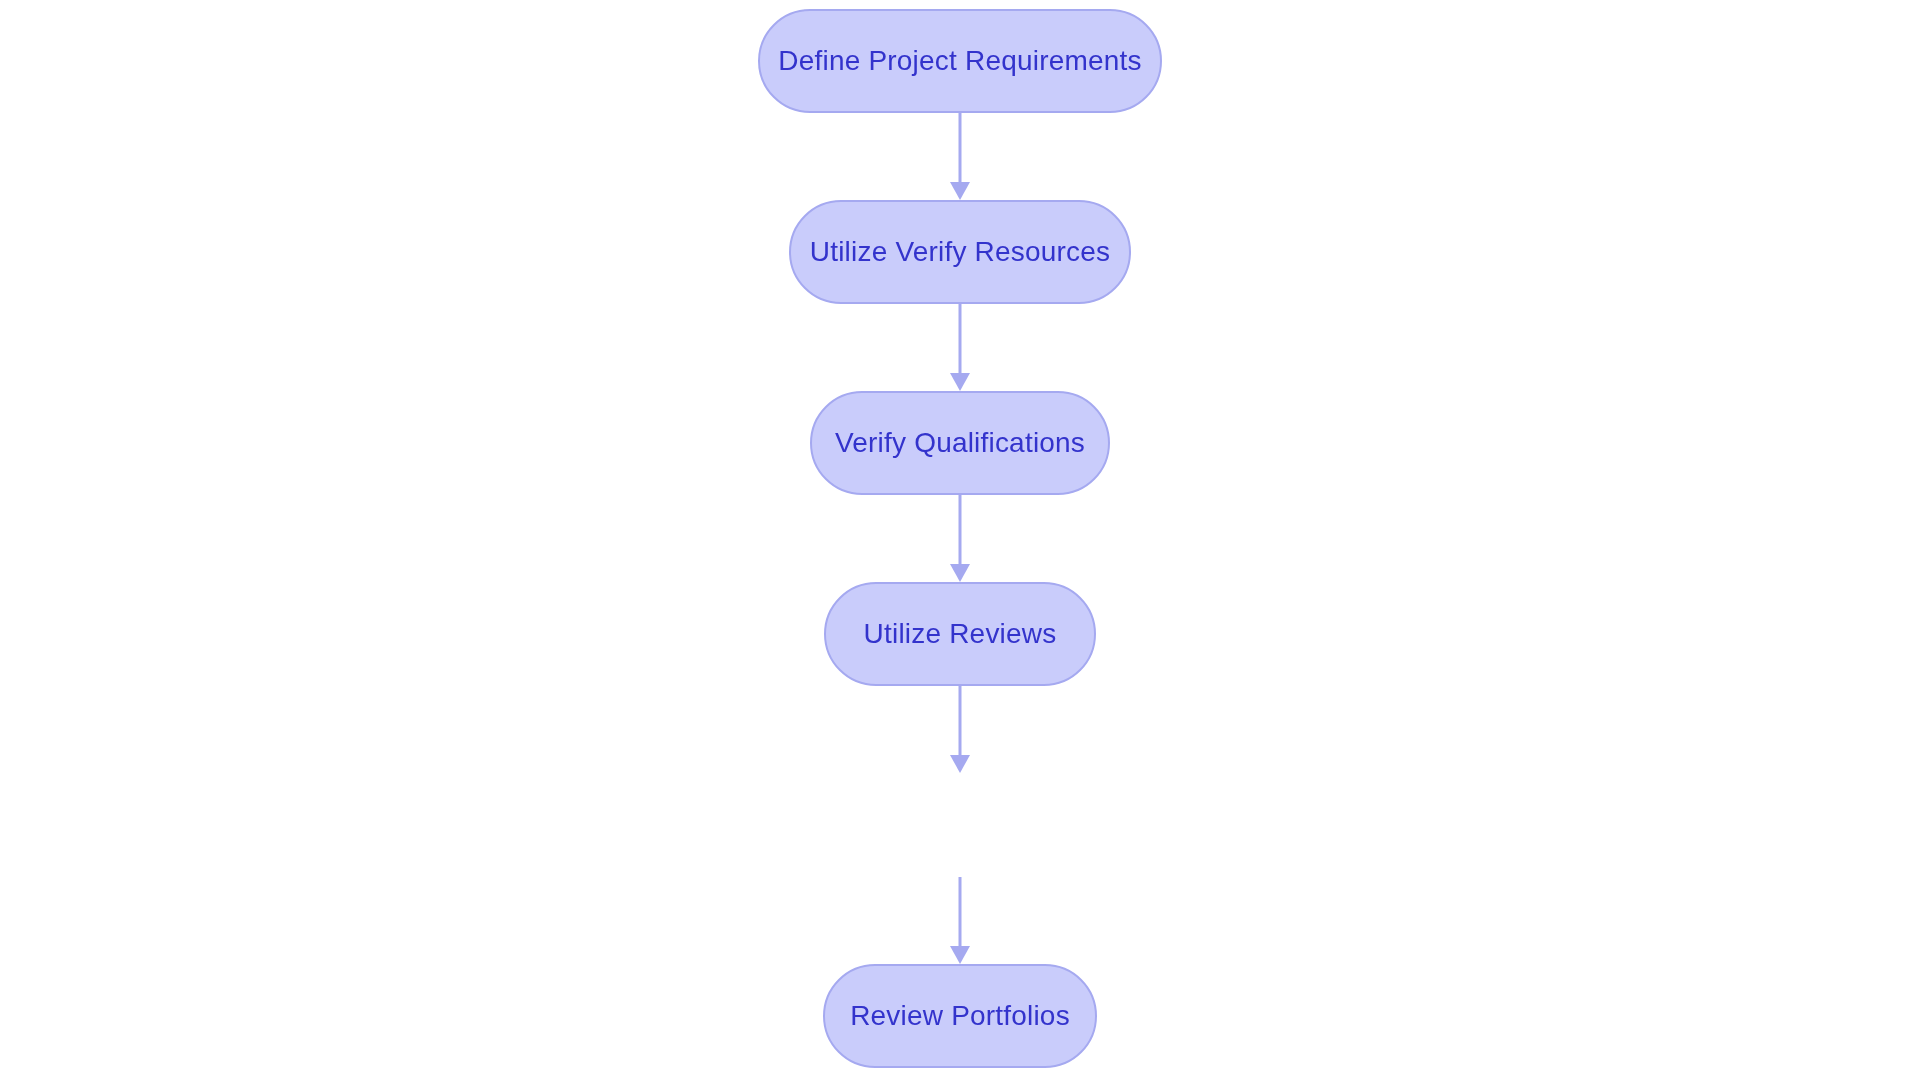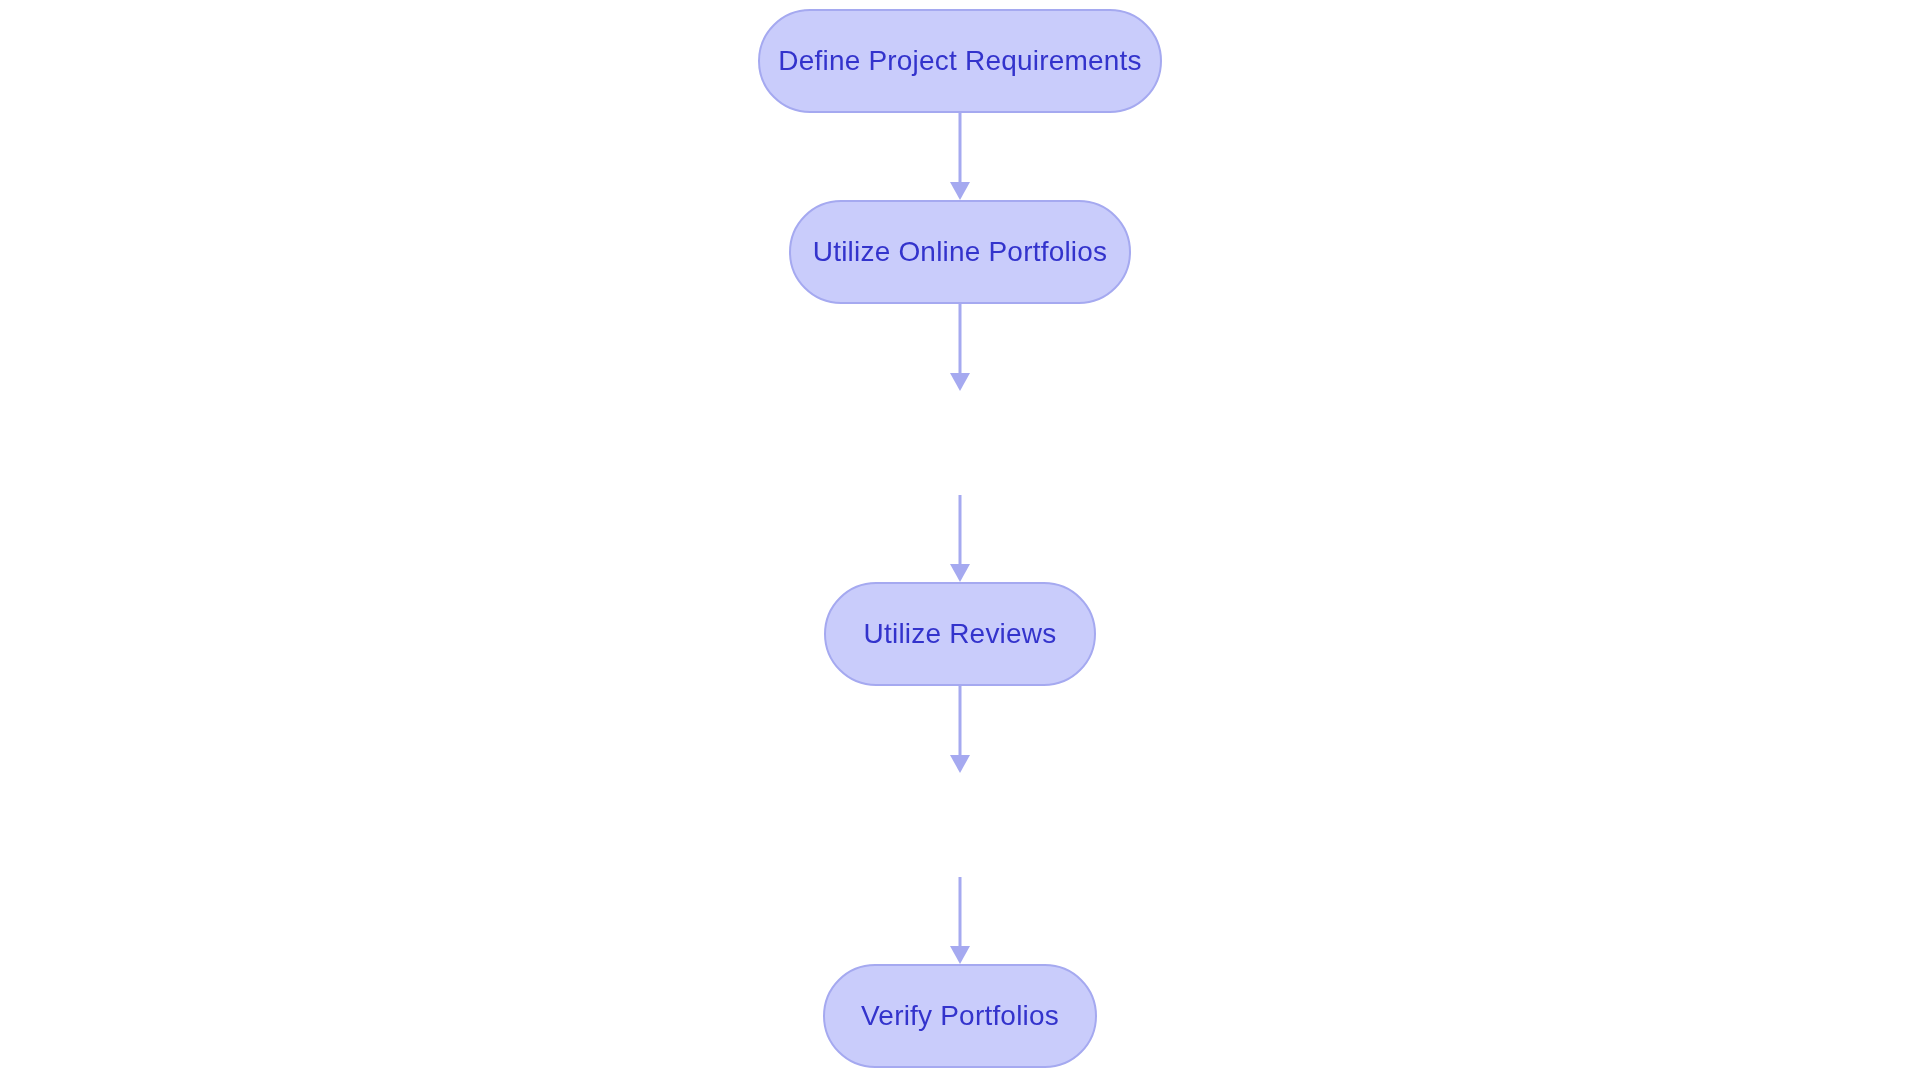--- a/index.html
+++ b/index.html
@@ -81,28 +81,31 @@
   <div class="flow-node" style="top:9px; width:404px;">
     <span class="flow-node-label">Define Project Requirements</span>
   </div>
 
   <div class="flow-connector" style="top:113px; height:87px;">
     <div class="connector-line" style="height:69px;"></div>
     <div class="connector-arrowhead"></div>
   </div>
 
   <div class="flow-node" style="top:200px; width:342px;">
-    <span class="flow-node-label">Utilize Online Portfolios</span>
+    <span class="flow-node-label">Utilize Verify Resources</span>
   </div>
 
   <div class="flow-connector" style="top:304px; height:87px;">
     <div class="connector-line" style="height:69px;"></div>
     <div class="connector-arrowhead"></div>
   </div>
 
+  <div class="flow-node" style="top:391px; width:300px;">
+    <span class="flow-node-label">Verify Qualifications</span>
+  </div>
 
   <div class="flow-connector" style="top:495px; height:87px;">
     <div class="connector-line" style="height:69px;"></div>
     <div class="connector-arrowhead"></div>
   </div>
 
   <div class="flow-node" style="top:582px; width:272px;">
     <span class="flow-node-label">Utilize Reviews</span>
   </div>
 
@@ -111,16 +114,16 @@
     <div class="connector-arrowhead"></div>
   </div>
 
 
   <div class="flow-connector" style="top:877px; height:87px;">
     <div class="connector-line" style="height:69px;"></div>
     <div class="connector-arrowhead"></div>
   </div>
 
   <div class="flow-node" style="top:964px; width:274px;">
-    <span class="flow-node-label">Verify Portfolios</span>
+    <span class="flow-node-label">Review Portfolios</span>
   </div>
 
 </div>
 
 </body></html>

